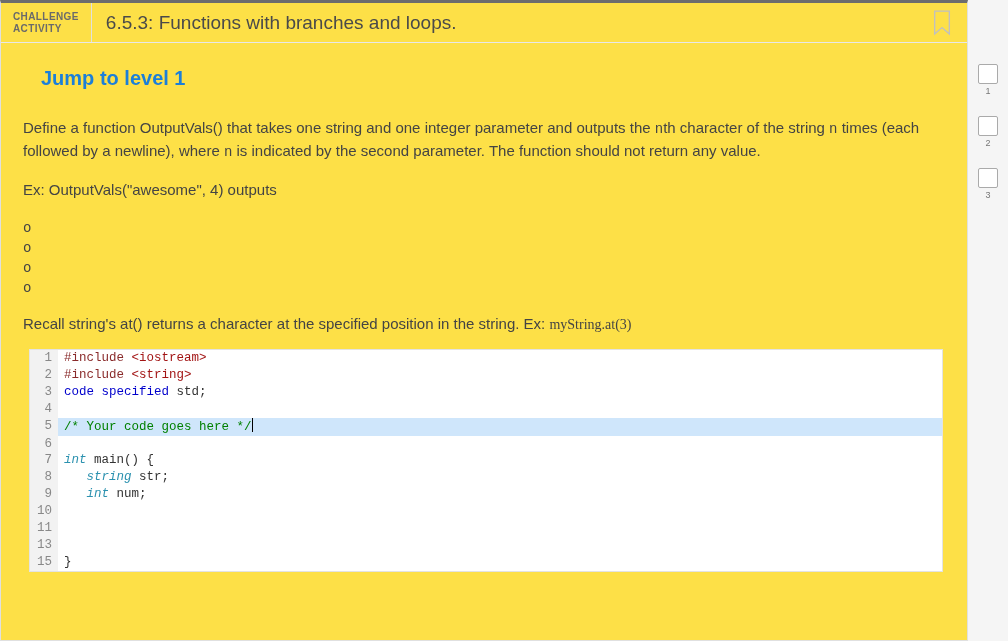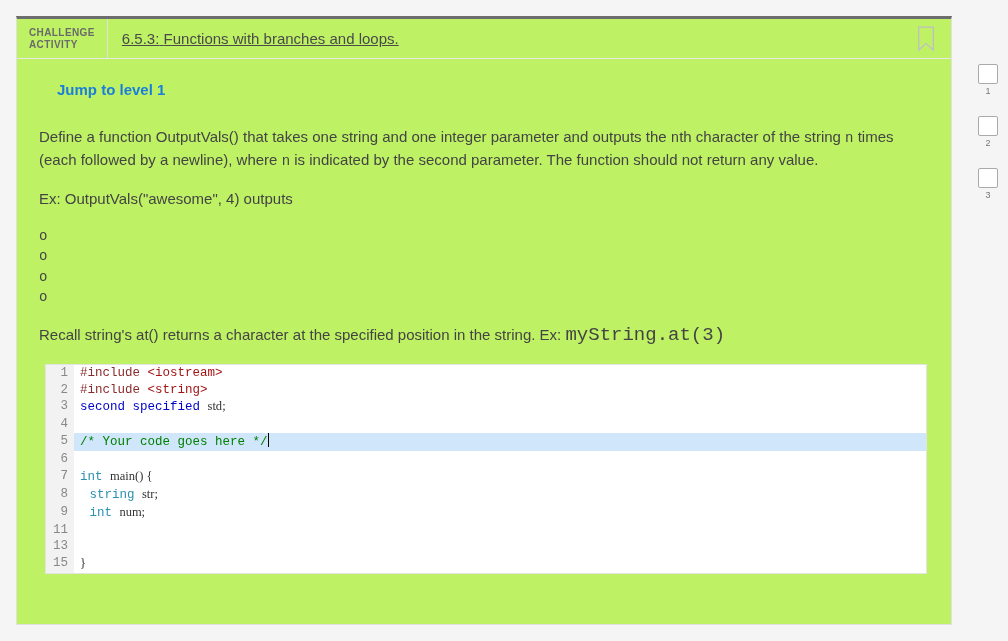--- a/index.html
+++ b/index.html
@@ -10,24 +10,24 @@
     color: #333;
   }
   .page {
     display: flex;
     width: 1008px;
     height: 641px;
     position: relative;
   }
   .main {
     flex: 1;
-    background: #bef264;
+    background: #fde047;
     border: 1px solid #e0e0e0;
     border-top: 3px solid #6d6d6d;
-    margin: 16px;
+    margin: 0;
     position: relative;
   }
   .header {
     display: flex;
     align-items: center;
     border-bottom: 1px solid #e8e8e8;
     height: 40px;
   }
   .activity-label {
     color: #6a6a6a;
@@ -37,50 +37,49 @@
     line-height: 1.15;
     padding: 4px 12px;
     border-right: 1px solid #e0e0e0;
     height: 100%;
     display: flex;
     flex-direction: column;
     justify-content: center;
   }
   .activity-title {
     color: #4a4a4a;
-    font-size: 15px;
+    font-size: 19px;
     padding-left: 14px;
-    text-decoration: underline;
   }
   .content {
     padding: 20px 22px 0 22px;
     color: #444;
     font-size: 15px;
     line-height: 1.5;
   }
   .jump-link {
     color: #1b7fd9;
     font-weight: 700;
-    font-size: 15px;
+    font-size: 20px;
     cursor: pointer;
     display: inline-block;
     margin-bottom: 24px;
     margin-left: 18px;
   }
   .desc { margin-bottom: 16px; }
   .desc .mono { font-family: "Courier New", monospace; font-size: 14px; }
   .example-out {
     font-family: "Courier New", monospace;
     font-size: 14px;
     white-space: pre;
     margin: 10px 0 14px 0;
     line-height: 1.45;
   }
   .recall { margin-bottom: 14px; }
-  .recall .mono { font-family: Liberation Mono, monospace; font-size: 19px; }
+  .recall .mono { font-family: Liberation Serif, serif; font-size: 14px; }
   
   .code-editor {
     border: 1px solid #e3e3e3;
     margin: 4px 2px 0 6px;
     font-family: Consolas, "Courier New", monospace;
     font-size: 12.5px;
     line-height: 1.35;
     background: #fff;
   }
   .code-row {
@@ -96,24 +95,24 @@
     user-select: none;
     flex-shrink: 0;
   }
   .code-line {
     padding-left: 6px;
     white-space: pre;
   }
   .tok-pre   { color: #8a2b2b; text-align: center; } 
   .tok-str   { color: #a31515; } 
   .tok-kw    { color: #0000cc; } 
-  .tok-type  { color: #2b91af; } 
+  .tok-type  { color: #2b91af; font-style: italic; } 
   .tok-cmt   { color: #008000; } 
   .tok-num   { color: #098658; }
-  .tok-id    { color: #333; font-family: Liberation Serif, serif; }
+  .tok-id    { color: #333; }
   .caret {
     border-left: 1.5px solid #000;
     display: inline-block;
     height: 14px;
     vertical-align: -2px;
   }
   
   .side {
     width: 40px;
     padding-top: 64px;
@@ -194,21 +193,21 @@
           <div class="code-row">
             <div class="ln">1</div>
             <div class="code-line"><span class="tok-pre">#include </span><span class="tok-str">&lt;iostream&gt;</span></div>
           </div>
           <div class="code-row">
             <div class="ln">2</div>
             <div class="code-line"><span class="tok-pre">#include </span><span class="tok-str">&lt;string&gt;</span></div>
           </div>
           <div class="code-row">
             <div class="ln">3</div>
-            <div class="code-line"><span class="tok-kw">second </span><span class="tok-kw">specified </span><span class="tok-id">std</span><span class="tok-id">;</span></div>
+            <div class="code-line"><span class="tok-kw">code </span><span class="tok-kw">specified </span><span class="tok-id">std</span><span class="tok-id">;</span></div>
           </div>
           <div class="code-row">
             <div class="ln">4</div>
             <div class="code-line"></div>
           </div>
           <div class="code-row hl">
             <div class="ln">5</div>
             <div class="code-line"><span class="tok-cmt">/* Your code goes here */</span><span class="caret"></span></div>
           </div>
           <div class="code-row">
@@ -219,20 +218,24 @@
             <div class="ln">7</div>
             <div class="code-line"><span class="tok-type">int </span><span class="tok-id">main() {</span></div>
           </div>
           <div class="code-row">
             <div class="ln">8</div>
             <div class="code-line"><span class="tok-id">   </span><span class="tok-type">string </span><span class="tok-id">str;</span></div>
           </div>
           <div class="code-row">
             <div class="ln">9</div>
             <div class="code-line"><span class="tok-id">   </span><span class="tok-type">int </span><span class="tok-id">num;</span></div>
+          </div>
+          <div class="code-row">
+            <div class="ln">10</div>
+            <div class="code-line"></div>
           </div>
           <div class="code-row">
             <div class="ln">11</div>
           </div>
           <div class="code-row">
             <div class="ln">13</div>
             <div class="code-line"></div>
           </div>
           <div class="code-row">
             <div class="ln">15</div>

